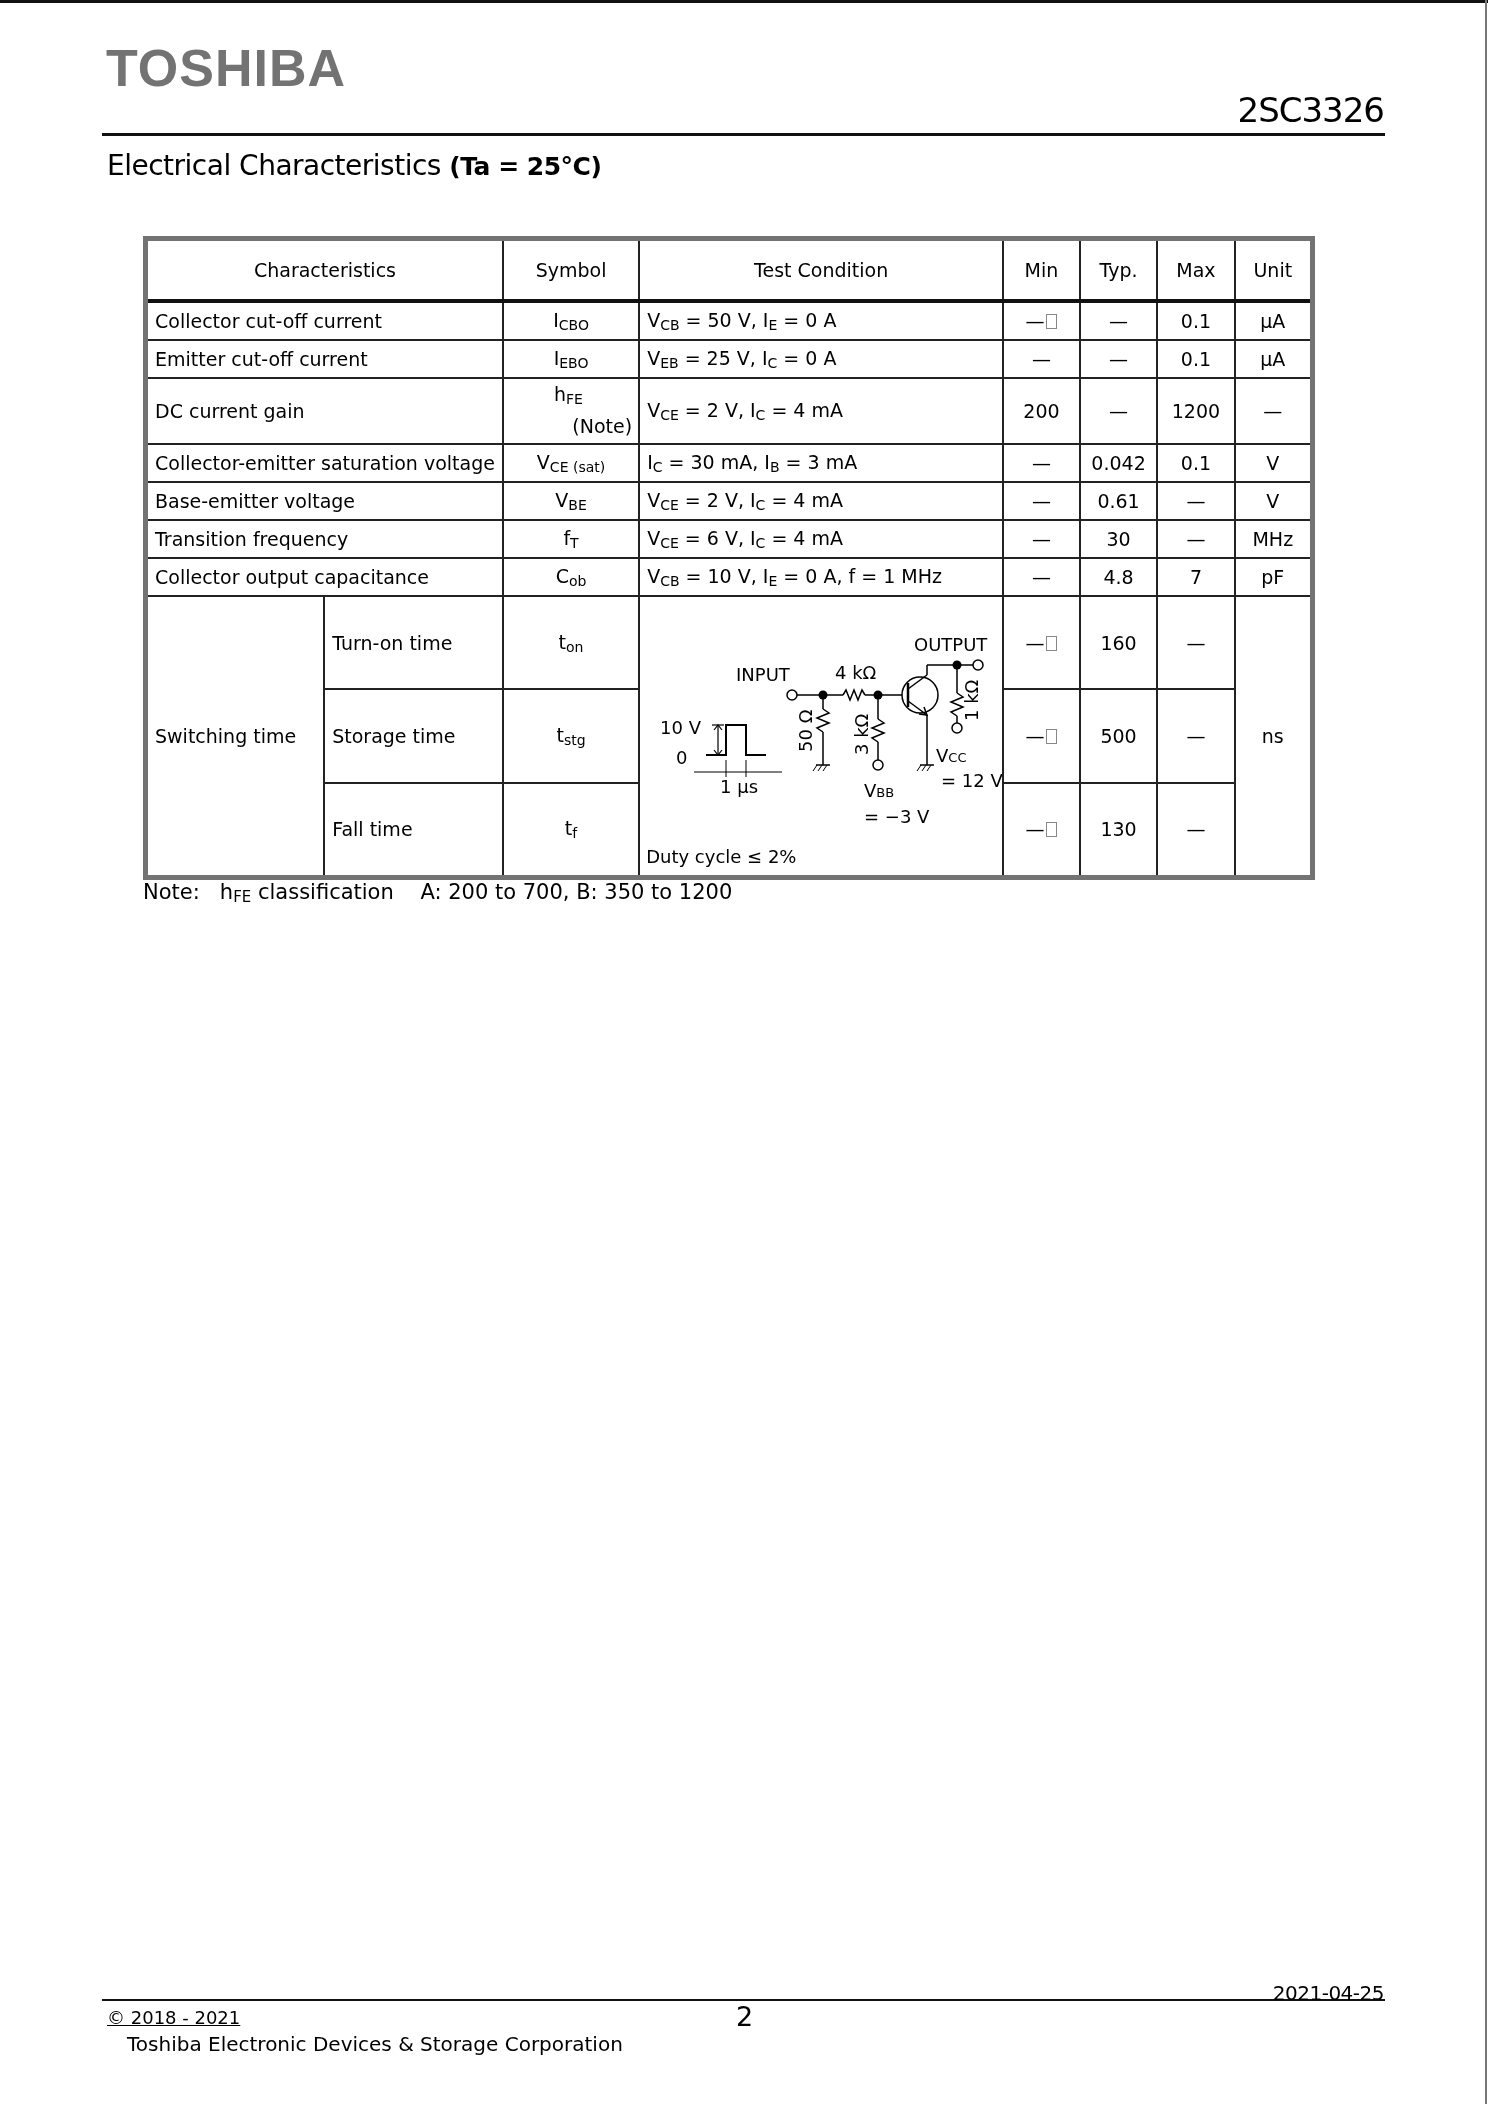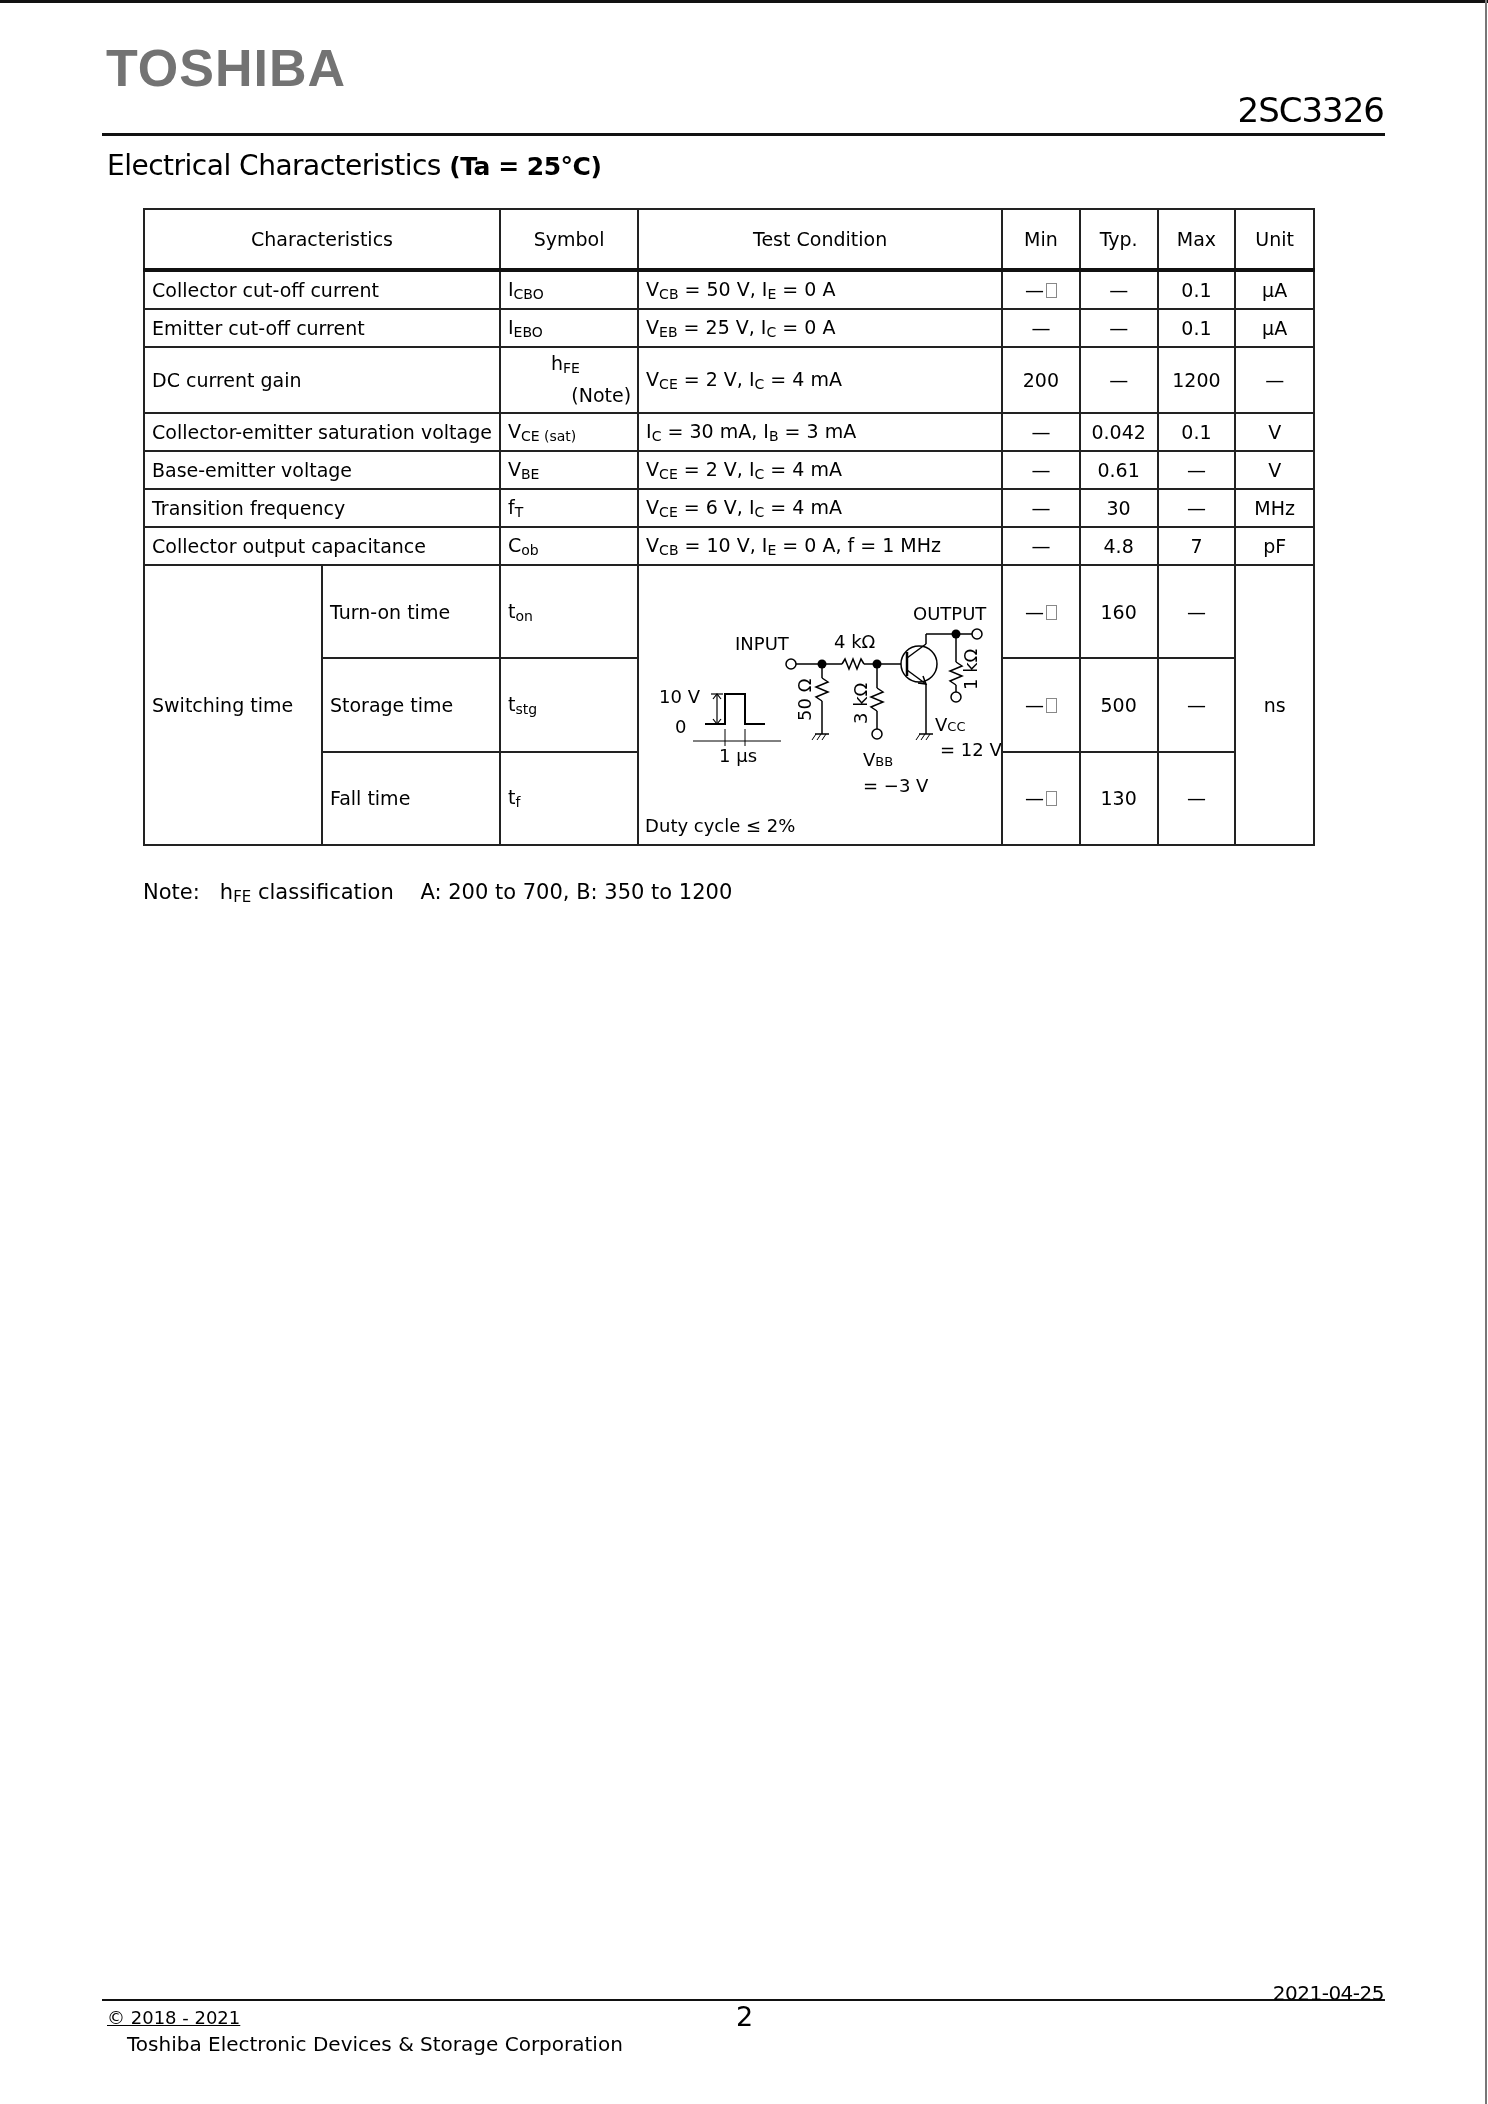--- a/index.html
+++ b/index.html
@@ -8,24 +8,24 @@
   .page-right-border { position:absolute; left:1485px; top:0; width:2px; height:2104px; background:#777; }
   .logo { position:absolute; left:106px; top:40px; font-family:"Liberation Sans", sans-serif; font-weight:bold; font-size:52px; color:#737373; letter-spacing:1px; transform:scaleY(1.0); line-height:56px; }
   .part-no { position:absolute; right:104px; top:90px; font-family:"DejaVu Sans", sans-serif; font-size:34px; line-height:40px; letter-spacing:-1px; }
   .header-rule { position:absolute; left:102px; top:133px; width:1283px; height:3px; background:#111; }
   .section-title { position:absolute; left:107px; top:148px; font-size:28px; line-height:36px; letter-spacing:-0.5px; }
   .section-title .cond { font-size:25px;font-weight:bold; }
 
   table.spec { position:absolute; left:143px; top:208px; border-collapse:collapse; width:1172px; font-size:19px; }
   table.spec td { border:2px solid #222; padding:0 7px; height:36px; vertical-align:middle; white-space:nowrap; }
   table.spec tr.hdr td { height:58px; text-align:center; border-bottom:4px solid #111; }
-  table.spec { border:2px solid #737373; }
+  table.spec { border:5px solid #737373;margin-top:28px; }
   .c { text-align:center; }
   .sub { font-size:14px; vertical-align:-3px; }
-  .sym { }
+  .sym { text-align:center; }
   .hfe-cell { position:relative; height:64px !important; }
   .hfe-cell .hfe { position:absolute; left:50px; top:4px; }
   .hfe-cell .note { position:absolute; right:6px; bottom:6px; }
   tr.sw td.sw-tall { height:89px; }
   .circuit-cell { position:relative; padding:0 !important; }
   .circuit-cell svg { display:block; }
   .duty { position:absolute; left:6px; bottom:8px; font-size:18px; }
 
   .note-line { position:absolute; left:143px; top:878px; font-size:21px; line-height:28px; }
   .note-line .sub { font-size:15px; }

